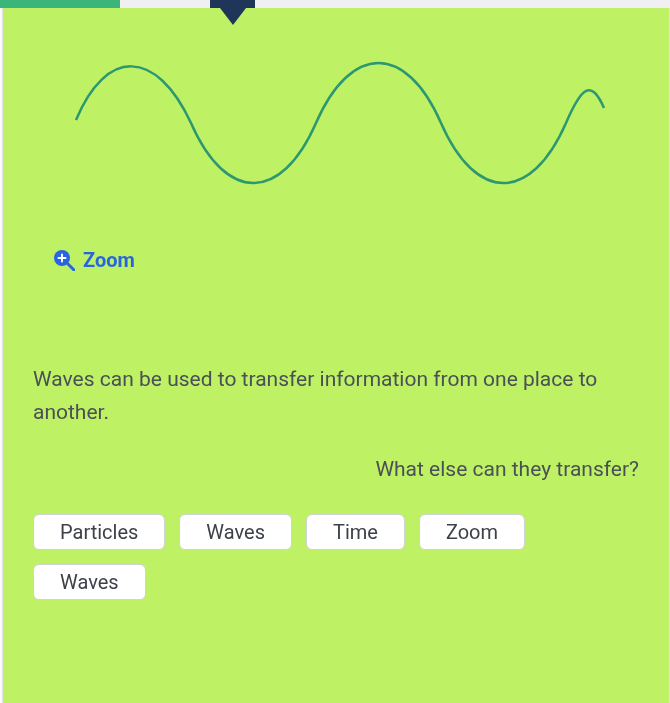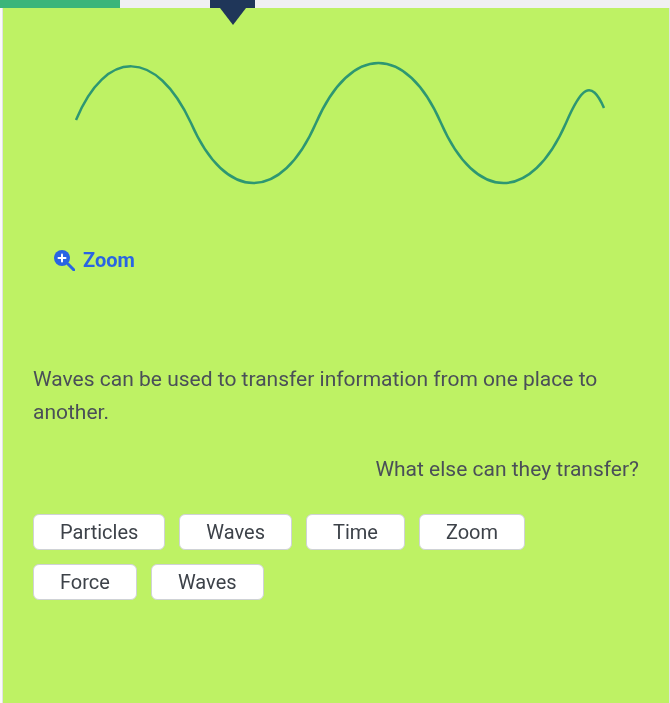--- a/index.html
+++ b/index.html
@@ -142,17 +142,16 @@
   </div>
 
   <p class="question-text">Waves can be used to transfer information from one place to another.</p>
   <p class="question-prompt">What else can they transfer?</p>
 
   <div class="options">
     <button class="option-btn">Particles</button>
     <button class="option-btn">Waves</button>
     <button class="option-btn">Time</button>
     <button class="option-btn">Zoom</button>
-    <button class="option-btn">Force</button>
     <button class="option-btn">Waves</button>
   </div>
 
 </div>
 
 </body></html>

